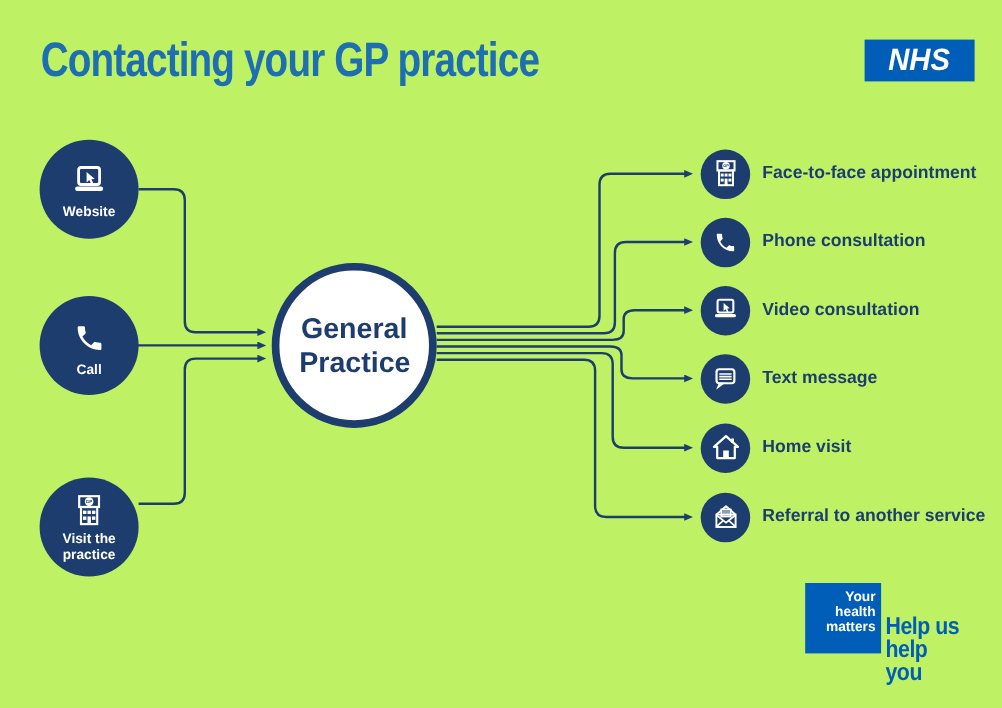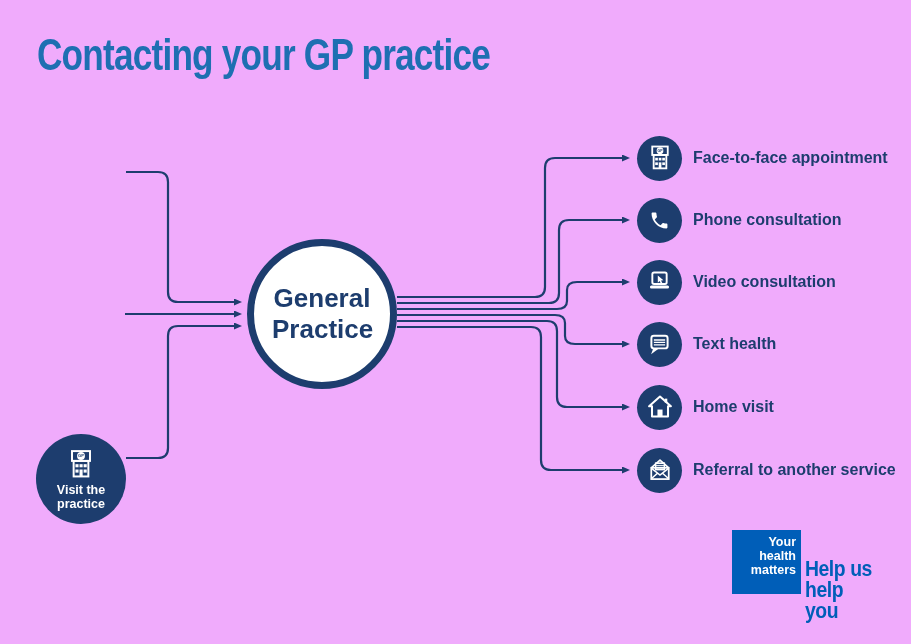--- a/index.html
+++ b/index.html
@@ -1,17 +1,17 @@
 <!DOCTYPE html>
 <html><head>
 <meta charset="utf-8">
 <style>
   * { margin:0; padding:0; box-sizing:border-box; }
   body { background:#fff; font-family:"Liberation Sans", sans-serif; }
-  .canvas { position:relative; width:911px; height:644px; background:#f0abfc; overflow:hidden; }
+  .canvas { position:relative; width:911px; height:644px; background:#bef264; overflow:hidden; }
 
   .title { position:absolute; left:37px; top:30px; font-size:44px; font-weight:bold;
            color:#1e6fb2; letter-spacing:-1px; transform:scaleX(.8); transform-origin:left top;
            white-space:nowrap; }
 
   .nhs-logo { position:absolute; left:786px; top:36px; width:100px; height:38px; background:#005eb8;
               display:flex; align-items:center; justify-content:center; }
   .nhs-logo span { color:#fff; font-weight:bold; font-style:italic; font-size:28px;
                    transform:scaleX(.95); letter-spacing:0px; }
 
@@ -42,41 +42,58 @@
             font-size:22px; line-height:.95; letter-spacing:-.5px; transform:scaleX(.88);
             transform-origin:left top; }
 </style>
 </head>
 <body>
 
 <div class="canvas">
 
   <div class="title">Contacting your GP practice</div>
 
+  <div class="nhs-logo">
+    <span>NHS</span>
+  </div>
 
   <svg class="connectors" width="911" height="644" viewBox="0 0 911 644">
     <defs>
       <marker id="arr" markerUnits="userSpaceOnUse" markerWidth="10" markerHeight="9" refX="1" refY="3.5" orient="auto">
         <path d="M0,0 L8,3.5 L0,7 Z" fill="#1d3d6e"></path>
       </marker>
     </defs>
     <g fill="none" stroke="#1d3d6e" stroke-width="2.2">
       <path d="M126 172 L158 172 Q168 172 168 182 L168 292 Q168 302 178 302 L235 302" marker-end="url(#arr)"></path>
       <path d="M125 314 L235 314" marker-end="url(#arr)"></path>
       <path d="M126 458 L158 458 Q168 458 168 448 L168 336 Q168 326 178 326 L235 326" marker-end="url(#arr)"></path>
       <path d="M397 297 L535 297 Q545 297 545 287 L545 168 Q545 158 555 158 L623 158" marker-end="url(#arr)"></path>
       <path d="M397 303 L549 303 Q559 303 559 293 L559 230 Q559 220 569 220 L623 220" marker-end="url(#arr)"></path>
       <path d="M397 309 L557 309 Q567 309 567 301 L567 290 Q567 282 577 282 L623 282" marker-end="url(#arr)"></path>
       <path d="M397 315 L555 315 Q565 315 565 323 L565 336 Q565 344 575 344 L623 344" marker-end="url(#arr)"></path>
       <path d="M397 321 L547 321 Q557 321 557 331 L557 397 Q557 407 567 407 L623 407" marker-end="url(#arr)"></path>
       <path d="M397 327 L531 327 Q541 327 541 337 L541 460 Q541 470 551 470 L623 470" marker-end="url(#arr)"></path>
     </g>
   </svg>
 
+  <div class="node" style="left:36px; top:127px;">
+    <svg width="42" height="40" viewBox="0 0 44 44">
+      <rect x="11.5" y="8" w="21" height="17" width="21" rx="2.5" fill="none" stroke="#fff" stroke-width="2.8"></rect>
+      <rect x="8" y="27" width="28" height="4.5" rx="2.2" fill="#fff"></rect>
+      <path d="M19.5 12.5 L19.5 23 L22.2 20.6 L24 24.6 L26.1 23.6 L24.3 19.8 L27.8 19.4 Z" fill="#fff"></path>
+    </svg>
+    <div class="lbl">Website</div>
+  </div>
 
+  <div class="node" style="left:36px; top:269px;">
+    <svg width="44" height="44" viewBox="0 0 44 44">
+      <path transform="translate(8 8) scale(1.2)" fill="#fff" d="M6.62 10.79c1.44 2.83 3.76 5.14 6.59 6.59l2.2-2.21c.27-.27.67-.36 1.02-.24 1.12.37 2.33.57 3.57.57.55 0 1 .45 1 1V20c0 .55-.45 1-1 1-9.39 0-17-7.61-17-17 0-.55.45-1 1-1h3.5c.55 0 1 .45 1 1 0 1.25.2 2.45.57 3.57.11.35.03.74-.25 1.02l-2.2 2.2z"></path>
+    </svg>
+    <div class="lbl">Call</div>
+  </div>
 
   <div class="node" style="left:36px; top:434px;">
     <svg width="38" height="36" viewBox="0 0 44 44">
       <rect x="11" y="5" width="22" height="12" fill="none" stroke="#fff" stroke-width="2.4"></rect>
       <rect x="13" y="17" width="18" height="19" fill="none" stroke="#fff" stroke-width="2.4"></rect>
       <circle cx="22" cy="11" r="4.8" fill="#fff"></circle>
       <text x="22" y="12.8" text-anchor="middle" font-size="5" font-weight="bold" fill="#1d3d6e">GP</text>
       <rect x="15.2" y="21" width="3.8" height="3.8" fill="#fff"></rect>
       <rect x="20.2" y="21" width="3.8" height="3.8" fill="#fff"></rect>
       <rect x="25.2" y="21" width="3.8" height="3.8" fill="#fff"></rect>
@@ -130,21 +147,21 @@
   </div>
 
   <div class="out-row" style="top:321.5px;">
     <div class="mini">
       <svg width="31" height="31" viewBox="0 0 44 44">
         <rect x="10.5" y="9.5" width="23" height="18" rx="3.5" fill="none" stroke="#fff" stroke-width="2.8"></rect>
         <path d="M14 15.5 H30 M14 19 H30 M14 22.5 H30" stroke="#fff" stroke-width="2"></path>
         <path d="M13.5 27 L10 36 L22 27 Z" fill="#fff"></path>
       </svg>
     </div>
-    <div class="lbl">Text health</div>
+    <div class="lbl">Text message</div>
   </div>
 
   <div class="out-row" style="top:384.5px;">
     <div class="mini">
       <svg width="32" height="32" viewBox="0 0 44 44">
         <path d="M22 7.5 L7 21 L11 21 L11 35 L33 35 L33 21 L37 21 Z" fill="none" stroke="#fff" stroke-width="2.8" stroke-linejoin="round"></path>
         <rect x="28.5" y="10.5" width="3.5" height="5.5" fill="#fff"></rect>
         <rect x="18.5" y="25.5" width="7" height="9.5" fill="#fff"></rect>
       </svg>
     </div>

